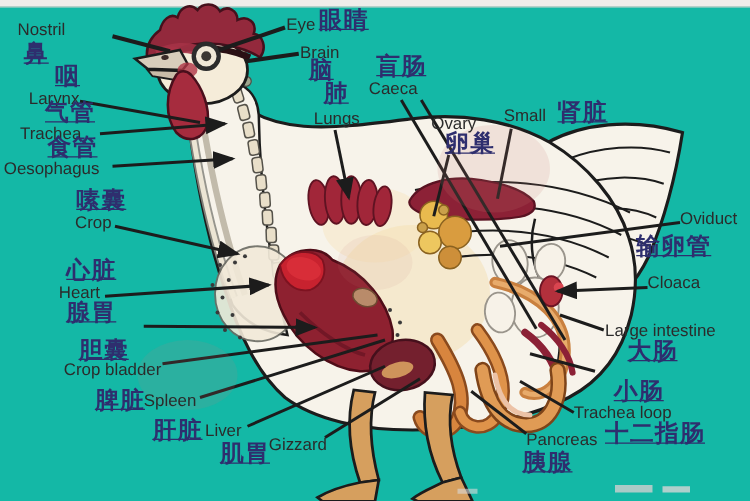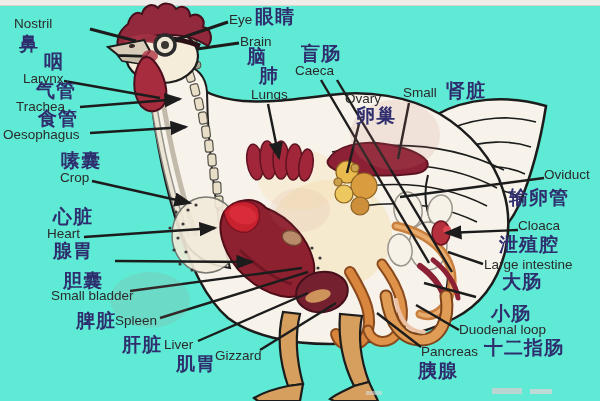--- a/index.html
+++ b/index.html
@@ -1,22 +1,22 @@
 <!DOCTYPE html>
 <html><head>
 <meta charset="utf-8">
 <style>
   html,body{margin:0;padding:0;background:#f4f2ee;}
-  #stage{position:relative;width:600px;height:401px;overflow:hidden;background:#5eead4;
+  #stage{position:relative;width:600px;height:401px;overflow:hidden;background:#14b8a6;
          font-family:"Liberation Sans",sans-serif;}
   #stage svg{position:absolute;left:0;top:0;}
   .en{position:absolute;white-space:nowrap;font-family:"Liberation Sans",sans-serif;
       font-size:13.5px;font-weight:500;color:#2b2b2b;line-height:1;}
   .zh{position:absolute;white-space:nowrap;font-family:"DejaVu Sans",sans-serif;
-      font-size:17px;font-weight:700;color:#2e2e6e;letter-spacing:1px;line-height:1;}
+      font-size:17px;font-weight:700;color:#2e2e6e;letter-spacing:1px;line-height:1;text-decoration:underline;}
   .zh.lg{font-size:19px;}
 </style>
 </head>
 <body>
 
 <div id="stage">
 
   <svg width="600" height="401" viewBox="0 0 600 401">
     <defs>
       <marker id="arw" markerWidth="9" markerHeight="8" refX="6.5" refY="3" orient="auto" markerUnits="strokeWidth">
@@ -234,21 +234,21 @@
 
   <span class="zh lg" style="left:61px;top:151px">嗉囊</span>
   <span class="en" style="left:60px;top:171px">Crop</span>
 
   <span class="zh lg" style="left:53px;top:207px">心脏</span>
   <span class="en" style="left:47px;top:227px">Heart</span>
 
   <span class="zh lg" style="left:53px;top:241px">腺胃</span>
 
   <span class="zh lg" style="left:63px;top:271px">胆囊</span>
-  <span class="en" style="left:51px;top:289px">Small bladder</span>
+  <span class="en" style="left:51px;top:289px">Crop bladder</span>
 
   <span class="zh lg" style="left:76px;top:311px">脾脏</span>
   <span class="en" style="left:115px;top:314px">Spleen</span>
 
   <span class="zh lg" style="left:122px;top:335px">肝脏</span>
   <span class="en" style="left:164px;top:338px">Liver</span>
 
   <span class="zh lg" style="left:176px;top:354px">肌胃</span>
   <span class="en" style="left:215px;top:349px">Gizzard</span>
 
@@ -267,26 +267,25 @@
   <span class="en" style="left:345px;top:92px">Ovary</span>
   <span class="zh lg" style="left:356px;top:106px">卵巢</span>
 
   <span class="en" style="left:403px;top:86px">Small</span>
   <span class="zh lg" style="left:446px;top:81px">肾脏</span>
 
   <span class="en" style="left:544px;top:168px">Oviduct</span>
   <span class="zh lg" style="left:509px;top:188px">输卵管</span>
 
   <span class="en" style="left:518px;top:219px">Cloaca</span>
-  <span class="zh lg" style="left:499px;top:235px">泄殖腔</span>
 
   <span class="en" style="left:484px;top:258px">Large intestine</span>
   <span class="zh lg" style="left:502px;top:272px">大肠</span>
 
   <span class="zh lg" style="left:491px;top:304px">小肠</span>
 
-  <span class="en" style="left:459px;top:323px">Duodenal loop</span>
+  <span class="en" style="left:459px;top:323px">Trachea loop</span>
   <span class="zh lg" style="left:484px;top:338px">十二指肠</span>
 
   <span class="en" style="left:421px;top:345px">Pancreas</span>
   <span class="zh lg" style="left:418px;top:361px">胰腺</span>
 
 </div>
 
 </body></html>

